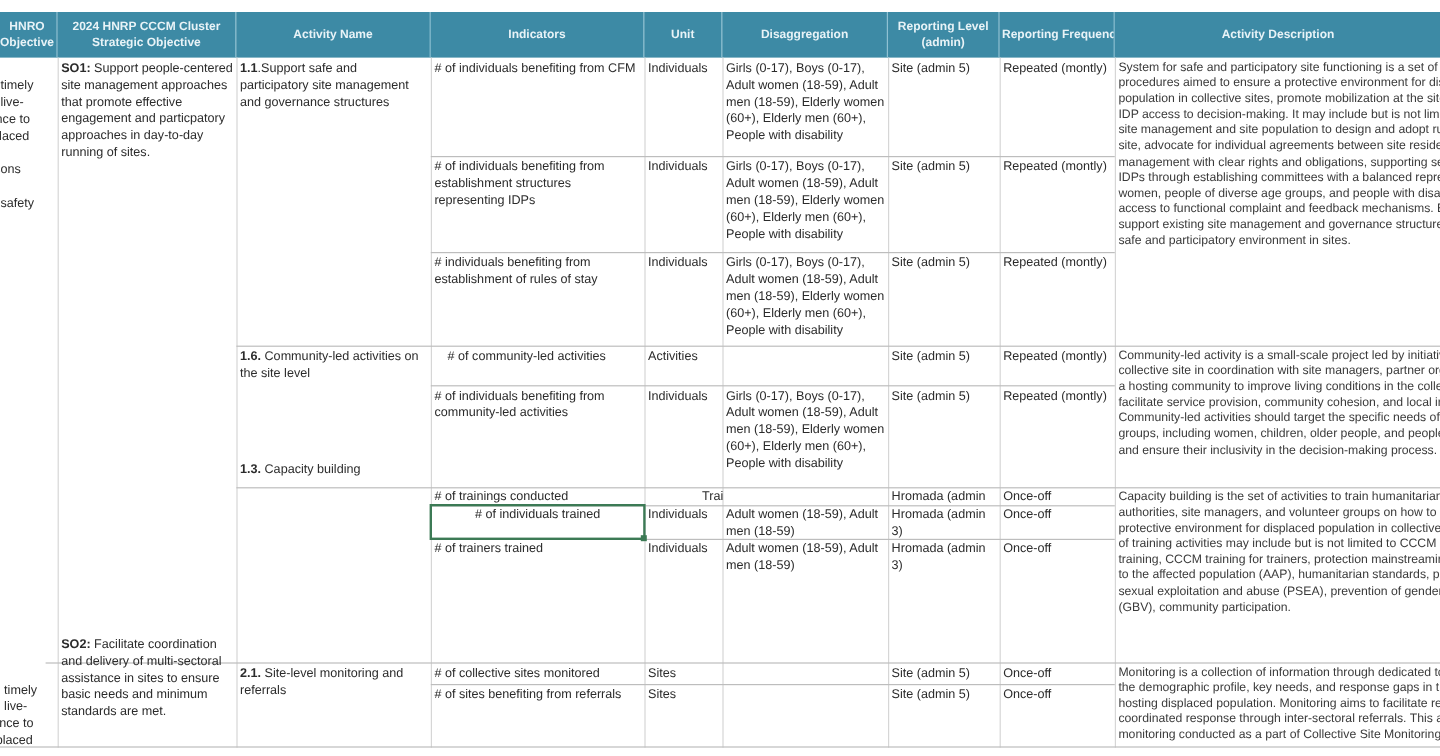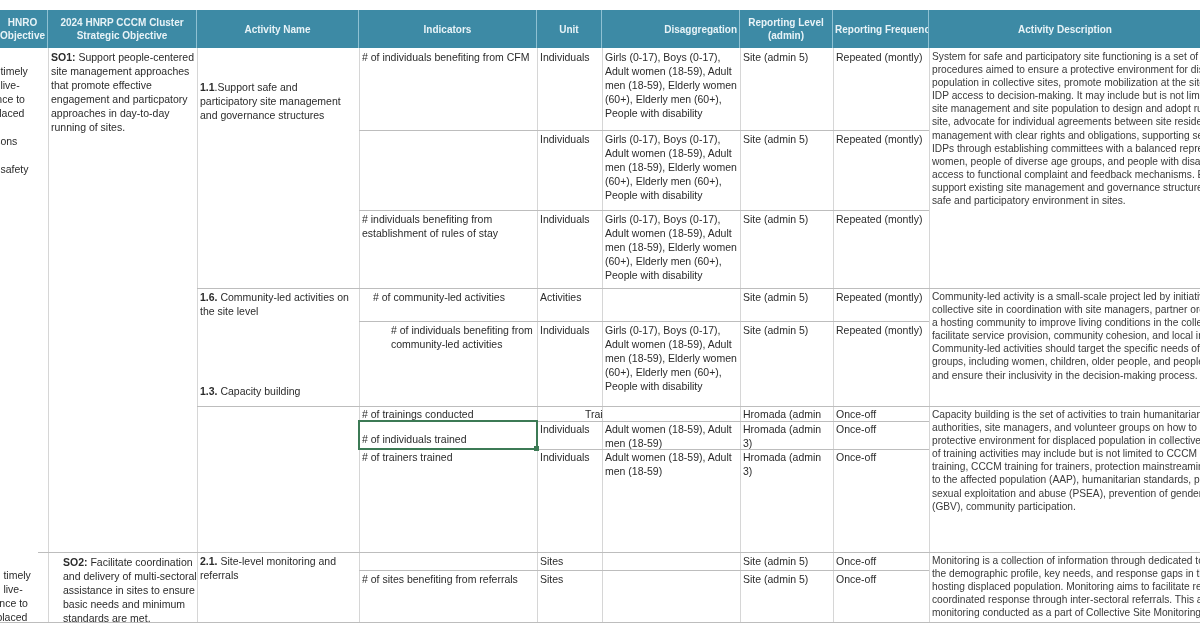--- a/index.html
+++ b/index.html
@@ -39,21 +39,21 @@
     </div>
   <div class="cell hdr" style="left:199px;top:10px;width:162px;height:38px;">
       <span>Activity Name</span>
     </div>
   <div class="cell hdr" style="left:361px;top:10px;width:178px;height:38px;">
       <span>Indicators</span>
     </div>
   <div class="cell hdr" style="left:539px;top:10px;width:65px;height:38px;">
       <span>Unit</span>
     </div>
-  <div class="cell hdr" style="left:604px;top:10px;width:138px;height:38px;justify-content:flex-end;">
+  <div class="cell hdr" style="left:604px;top:10px;width:138px;height:38px;">
       <span>Disaggregation</span>
     </div>
   <div class="cell hdr" style="left:742px;top:10px;width:93px;height:38px;">
       <span>Reporting Level (admin)</span>
     </div>
   <div class="cell hdr" style="left:835px;top:10px;width:96px;height:38px;white-space:nowrap;justify-content:flex-start;">
       <span>Reporting Frequency</span>
     </div>
   <div class="cell hdr" style="left:931px;top:10px;width:273px;height:38px;">
       <span>Activity Description</span>
@@ -89,77 +89,79 @@
 ees,
 heir safety
 /.</span></div>
   <div class="cell" style="left:0;top:552px;width:50px;height:70px;white-space:pre;"><span style="display:block;margin-left:-18px;">de
 and timely
 oral live-
 istance to
 displaced</span></div>
 
   <div class="cell" style="left:50px;top:48px;width:149px;height:90px;"><b>SO1:</b><span> Support people-centered site management approaches that promote effective engagement and particpatory approaches in day-to-day running of sites.</span></div>
-  <div class="cell" style="left:50px;top:553px;width:149px;height:70px;margin-left:12px;"><b>SO2:</b><span> Facilitate coordination and delivery of multi-sectoral assistance in sites to ensure basic needs and minimum standards are met.</span></div>
-
-  <div class="cell" style="left:199px;top:48px;width:162px;height:60px;margin-top:30px;"><b>1.1</b><span>.Support safe and participatory site management and governance structures</span></div>
+  <div class="cell" style="left:50px;top:528px;width:149px;height:70px;"><b>SO2:</b><span> Facilitate coordination and delivery of multi-sectoral assistance in sites to ensure basic needs and minimum standards are met.</span></div>
+
+  <div class="cell" style="left:199px;top:48px;width:162px;height:60px;"><b>1.1</b><span>.Support safe and participatory site management and governance structures</span></div>
   <div class="cell" style="left:199px;top:288px;width:162px;height:40px;"><b>1.6.</b><span> Community-led activities on the site level</span></div>
   <div class="cell" style="left:199px;top:382px;width:162px;height:20px;"><b>1.3.</b><span> Capacity building</span></div>
   <div class="cell" style="left:199px;top:552px;width:162px;height:40px;"><b>2.1.</b><span> Site-level monitoring and referrals</span></div>
 
   <div class="cell" style="left:361px;top:48px;width:178px;height:82px;"># of individuals benefiting from CFM</div>
   <div class="cell" style="left:539px;top:48px;width:65px;height:82px;">Individuals</div>
   <div class="cell" style="left:604px;top:48px;width:138px;height:82px;">Girls (0-17), Boys (0-17), Adult women (18-59), Adult men (18-59), Elderly women (60+), Elderly men (60+), People with disability</div>
   <div class="cell" style="left:742px;top:48px;width:93px;height:82px;">Site (admin 5)</div>
   <div class="cell" style="left:835px;top:48px;width:96px;height:82px;">Repeated (montly)</div>
 
+  <div class="cell" style="left:361px;top:130px;width:178px;height:80px;"># of individuals benefiting from establishment structures representing IDPs</div>
   <div class="cell" style="left:539px;top:130px;width:65px;height:80px;">Individuals</div>
   <div class="cell" style="left:604px;top:130px;width:138px;height:80px;">Girls (0-17), Boys (0-17), Adult women (18-59), Adult men (18-59), Elderly women (60+), Elderly men (60+), People with disability</div>
   <div class="cell" style="left:742px;top:130px;width:93px;height:80px;">Site (admin 5)</div>
   <div class="cell" style="left:835px;top:130px;width:96px;height:80px;">Repeated (montly)</div>
 
   <div class="cell" style="left:361px;top:210px;width:178px;height:78px;"># individuals benefiting from establishment of rules of stay</div>
   <div class="cell" style="left:539px;top:210px;width:65px;height:78px;">Individuals</div>
   <div class="cell" style="left:604px;top:210px;width:138px;height:78px;">Girls (0-17), Boys (0-17), Adult women (18-59), Adult men (18-59), Elderly women (60+), Elderly men (60+), People with disability</div>
   <div class="cell" style="left:742px;top:210px;width:93px;height:78px;">Site (admin 5)</div>
   <div class="cell" style="left:835px;top:210px;width:96px;height:78px;">Repeated (montly)</div>
 
   <div class="cell" style="left:372px;top:288px;width:178px;height:33px;"># of community-led activities</div>
   <div class="cell" style="left:539px;top:288px;width:65px;height:33px;">Activities</div>
   <div class="cell" style="left:604px;top:288px;width:138px;height:33px;"></div>
   <div class="cell" style="left:742px;top:288px;width:93px;height:33px;">Site (admin 5)</div>
   <div class="cell" style="left:835px;top:288px;width:96px;height:33px;">Repeated (montly)</div>
 
-  <div class="cell" style="left:361px;top:321px;width:178px;height:85px;margin-left:29px;"># of individuals benefiting from community-led activities</div>
+  <div class="cell" style="left:361px;top:321px;width:178px;height:85px;"># of individuals benefiting from community-led activities</div>
   <div class="cell" style="left:539px;top:321px;width:65px;height:85px;">Individuals</div>
   <div class="cell" style="left:604px;top:321px;width:138px;height:85px;">Girls (0-17), Boys (0-17), Adult women (18-59), Adult men (18-59), Elderly women (60+), Elderly men (60+), People with disability</div>
   <div class="cell" style="left:742px;top:321px;width:93px;height:85px;">Site (admin 5)</div>
   <div class="cell" style="left:835px;top:321px;width:96px;height:85px;">Repeated (montly)</div>
 
   <div class="cell" style="left:361px;top:406px;width:178px;height:15px;padding-top:1px;"># of trainings conducted</div>
   <div class="cell" style="left:548px;top:406px;width:65px;height:15px;padding-top:1px;padding-left:39px;">Trainings</div>
   <div class="cell" style="left:604px;top:406px;width:138px;height:15px;padding-top:1px;"></div>
   <div class="cell" style="left:742px;top:406px;width:93px;height:15px;padding-top:1px;">Hromada (admin 3)</div>
   <div class="cell" style="left:835px;top:406px;width:96px;height:15px;padding-top:1px;">Once-off</div>
 
-  <div class="cell" style="left:361px;top:421px;width:178px;height:28px;padding-top:11px;"># of individuals trained</div>
+  <div class="cell" style="left:361px;top:421px;width:178px;height:28px;padding-top:1px;text-align:center;"># of individuals trained</div>
   <div class="cell" style="left:539px;top:421px;width:65px;height:28px;padding-top:1px;">Individuals</div>
   <div class="cell" style="left:604px;top:421px;width:138px;height:28px;padding-top:1px;">Adult women (18-59), Adult men (18-59)</div>
   <div class="cell" style="left:742px;top:421px;width:93px;height:28px;padding-top:1px;">Hromada (admin 3)</div>
   <div class="cell" style="left:835px;top:421px;width:96px;height:28px;padding-top:1px;">Once-off</div>
   <div class="sel" style="left:360px;top:420px;width:180px;height:30px;">
       <div class="sel-handle"></div>
     </div>
 
   <div class="cell" style="left:361px;top:449px;width:178px;height:103px;padding-top:1px;"># of trainers trained</div>
   <div class="cell" style="left:539px;top:449px;width:65px;height:103px;padding-top:1px;">Individuals</div>
   <div class="cell" style="left:604px;top:449px;width:138px;height:103px;padding-top:1px;">Adult women (18-59), Adult men (18-59)</div>
   <div class="cell" style="left:742px;top:449px;width:93px;height:103px;padding-top:1px;">Hromada (admin 3)</div>
   <div class="cell" style="left:835px;top:449px;width:96px;height:103px;padding-top:1px;">Once-off</div>
 
+  <div class="cell" style="left:361px;top:552px;width:178px;height:18px;"># of collective sites monitored</div>
   <div class="cell" style="left:539px;top:552px;width:65px;height:18px;">Sites</div>
   <div class="cell" style="left:604px;top:552px;width:138px;height:18px;"></div>
   <div class="cell" style="left:742px;top:552px;width:93px;height:18px;">Site (admin 5)</div>
   <div class="cell" style="left:835px;top:552px;width:96px;height:18px;">Once-off</div>
 
   <div class="cell" style="left:361px;top:570px;width:178px;height:52px;"># of sites benefiting from referrals</div>
   <div class="cell" style="left:539px;top:570px;width:65px;height:52px;">Sites</div>
   <div class="cell" style="left:604px;top:570px;width:138px;height:52px;"></div>
   <div class="cell" style="left:742px;top:570px;width:93px;height:52px;">Site (admin 5)</div>
   <div class="cell" style="left:835px;top:570px;width:96px;height:52px;">Once-off</div>

